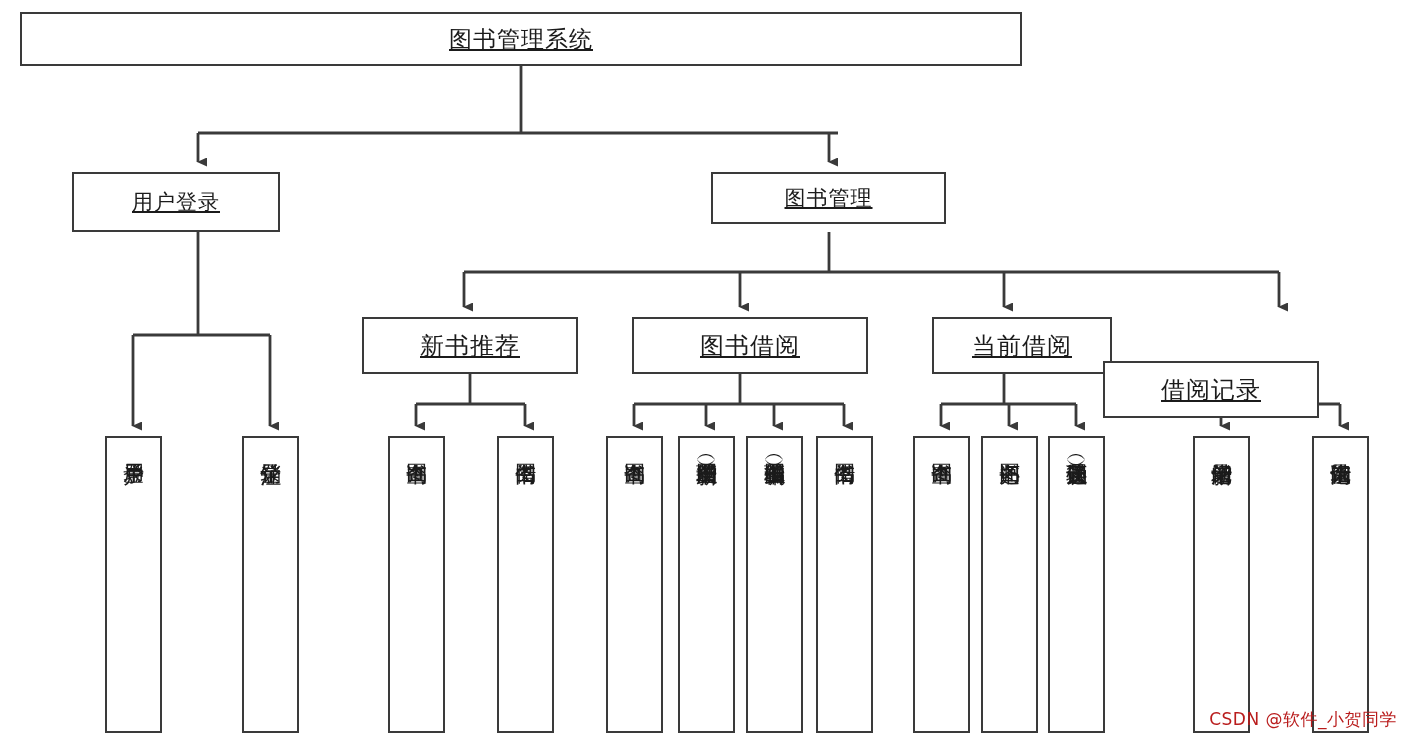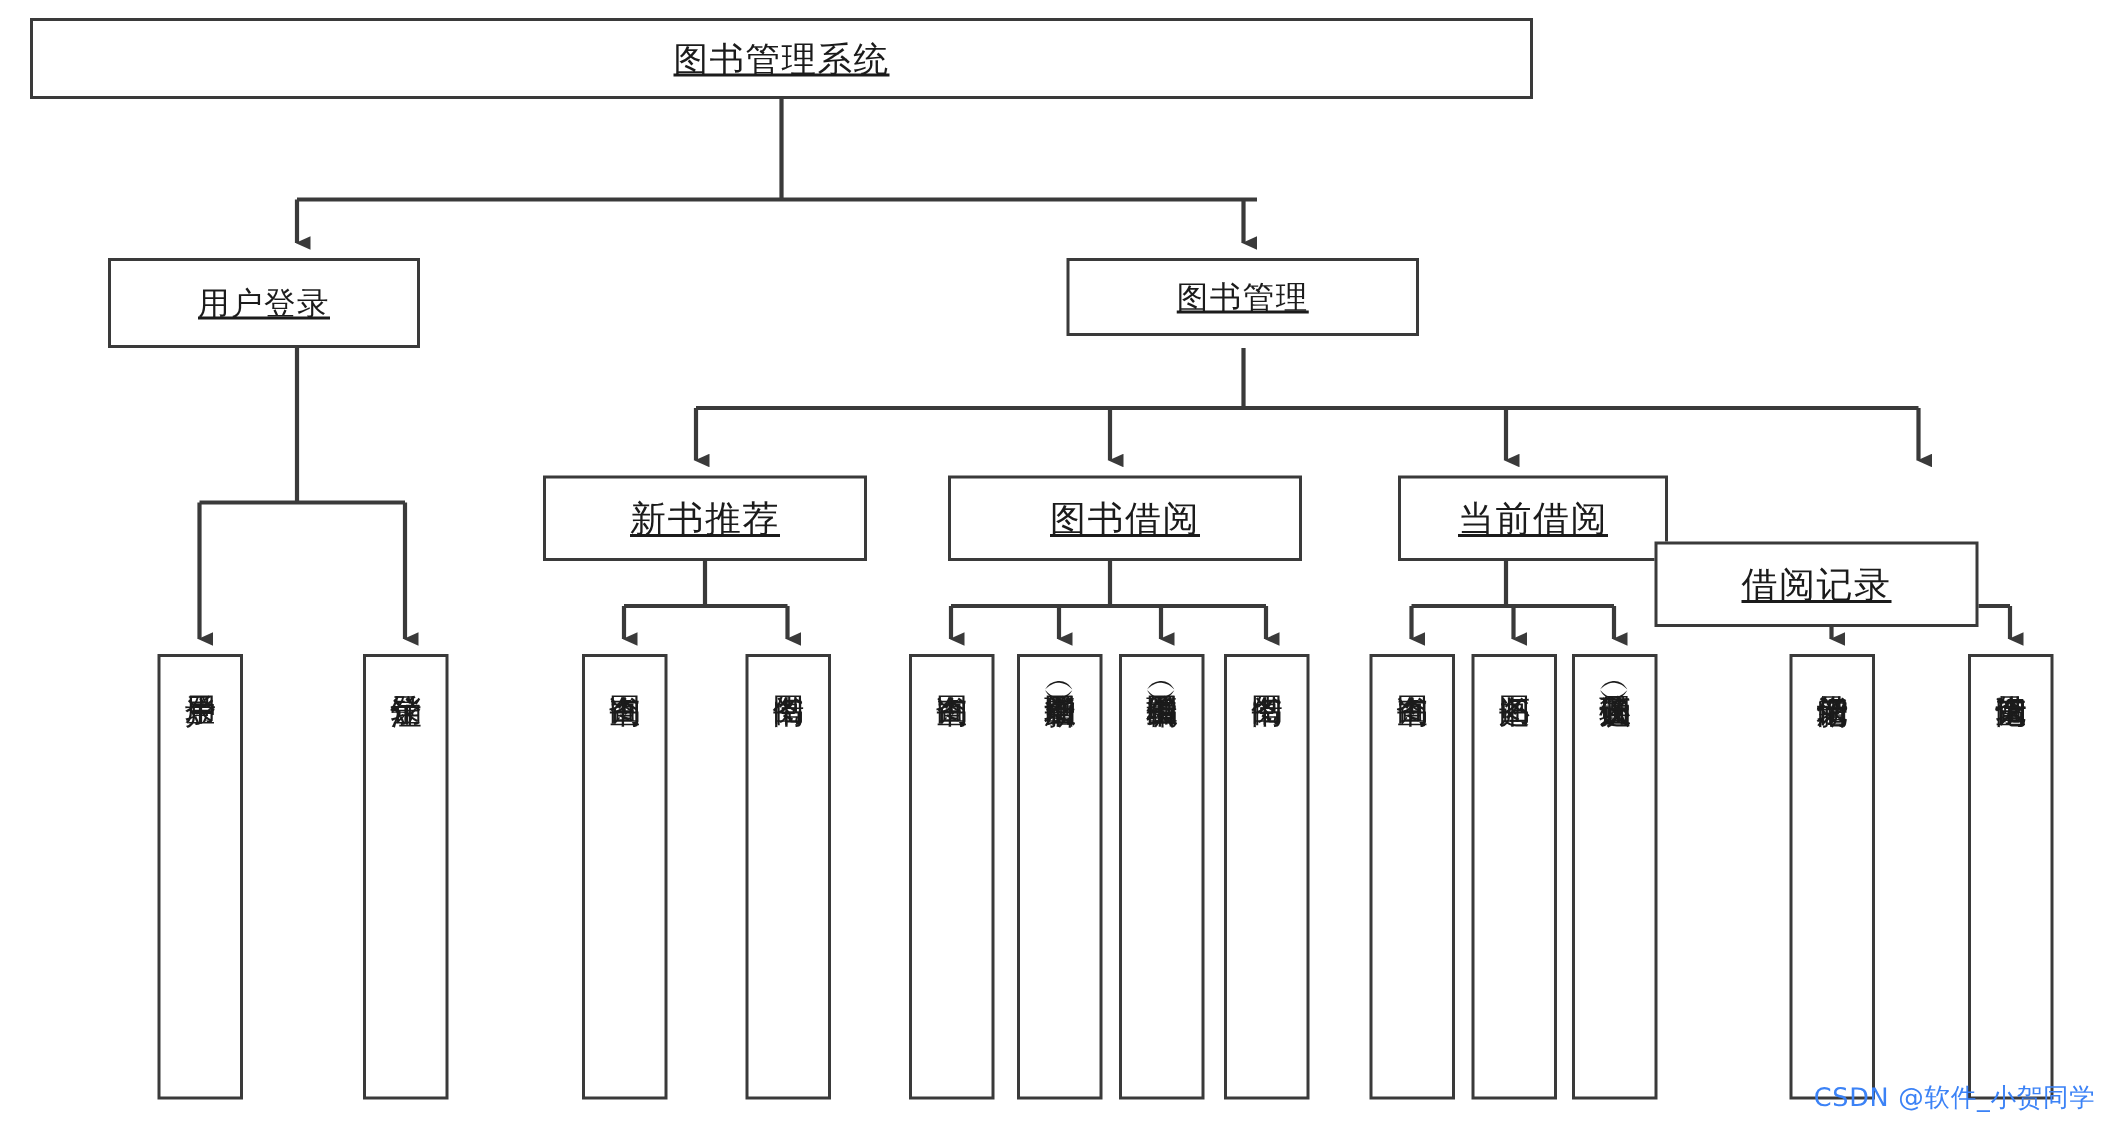--- a/index.html
+++ b/index.html
@@ -62,23 +62,23 @@
     line-height: 1.16;
     letter-spacing: 0px;
     writing-mode: vertical-rl;
     text-orientation: upright;
     white-space: nowrap;
     color: #1b1b1b;
   }
   .watermark {
     position: absolute;
     right: 8px;
-    bottom: 4px;
+    bottom: 16px;
     font-size: 17px;
-    color: #3b82f6;
+    color: #b91c1c;
     letter-spacing: 0.5px;
     z-index: 5;
     white-space: nowrap;
   }
 </style>
 </head>
 <body>
 
 <div id="diagram-root">
 

